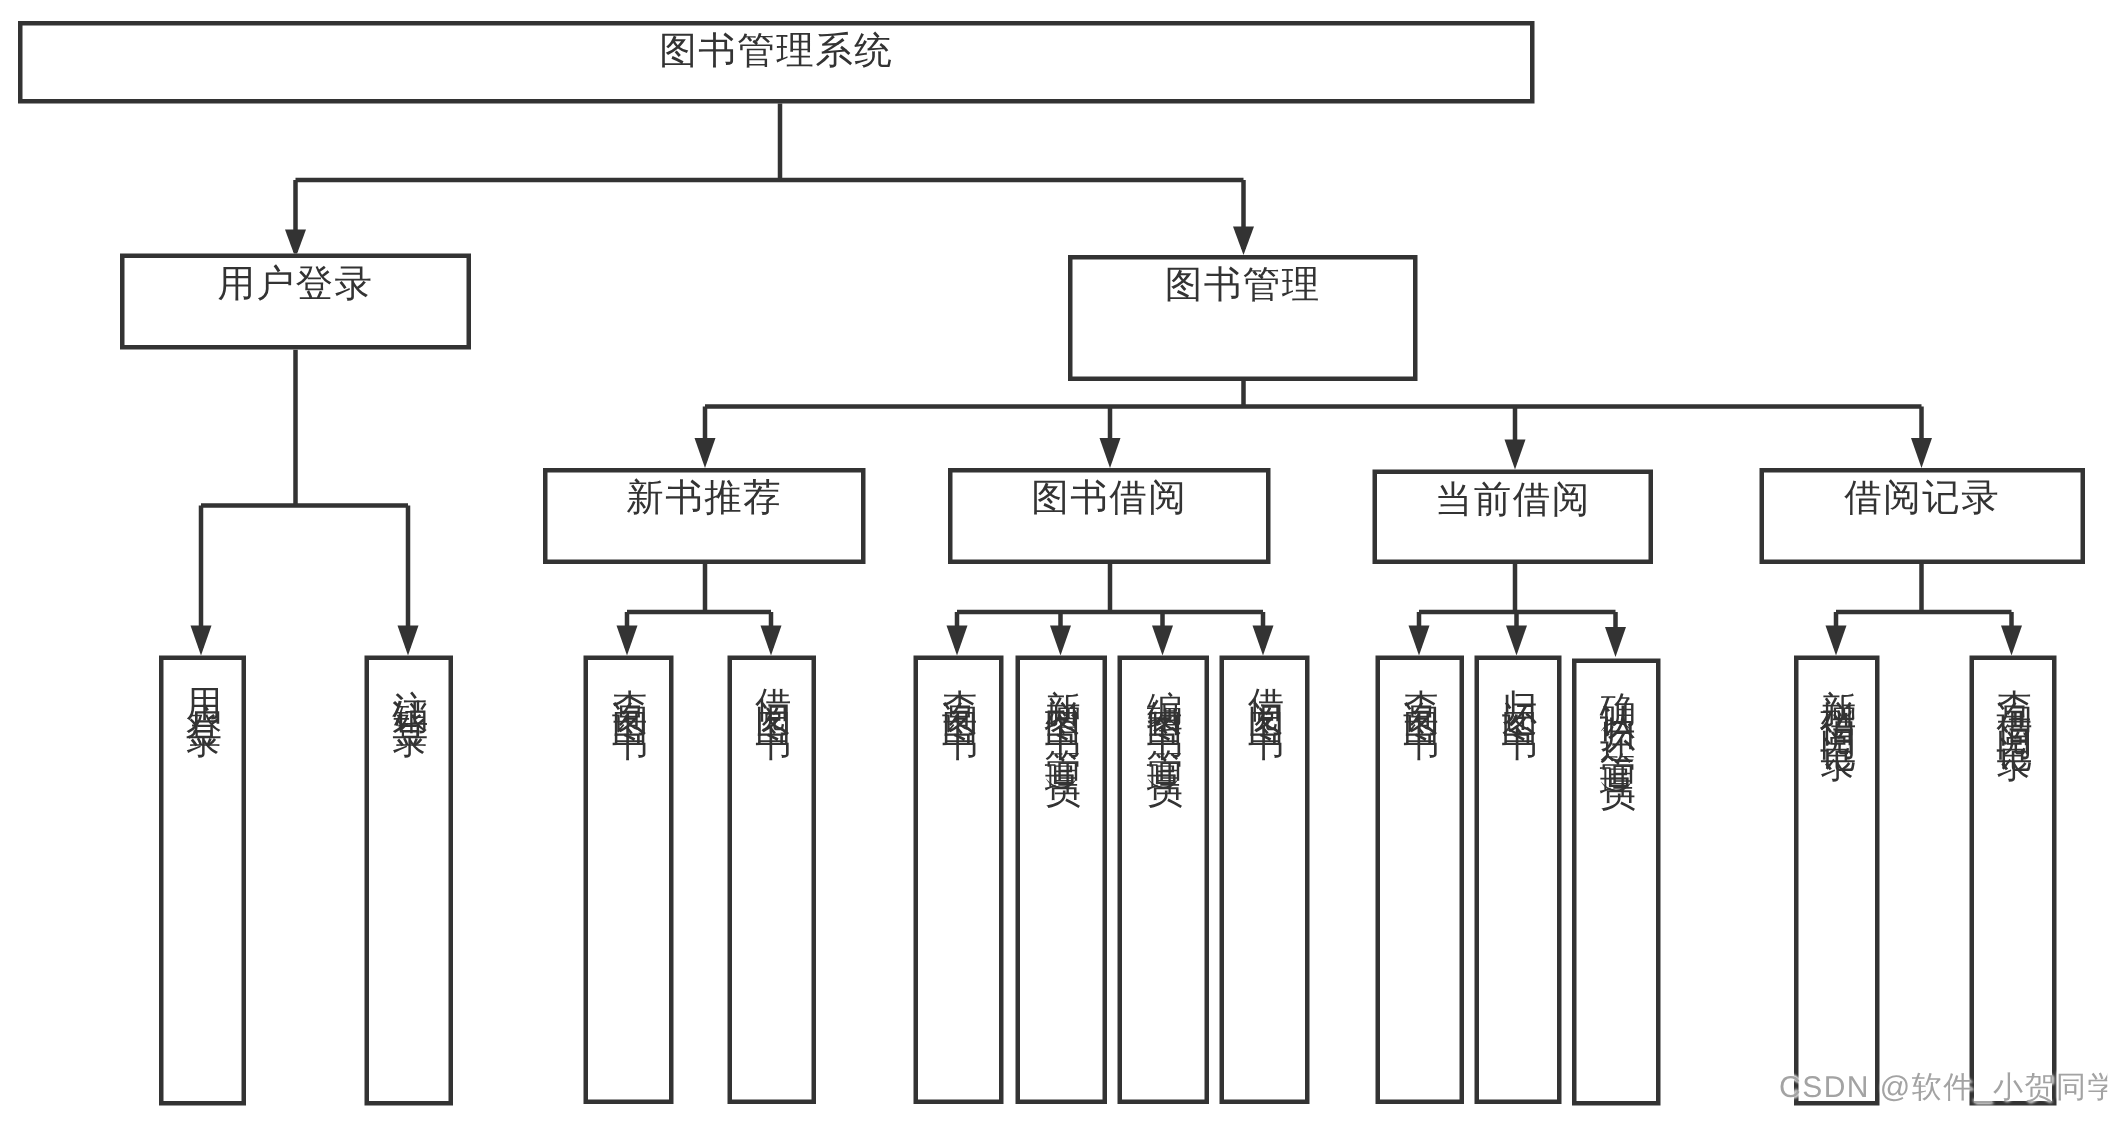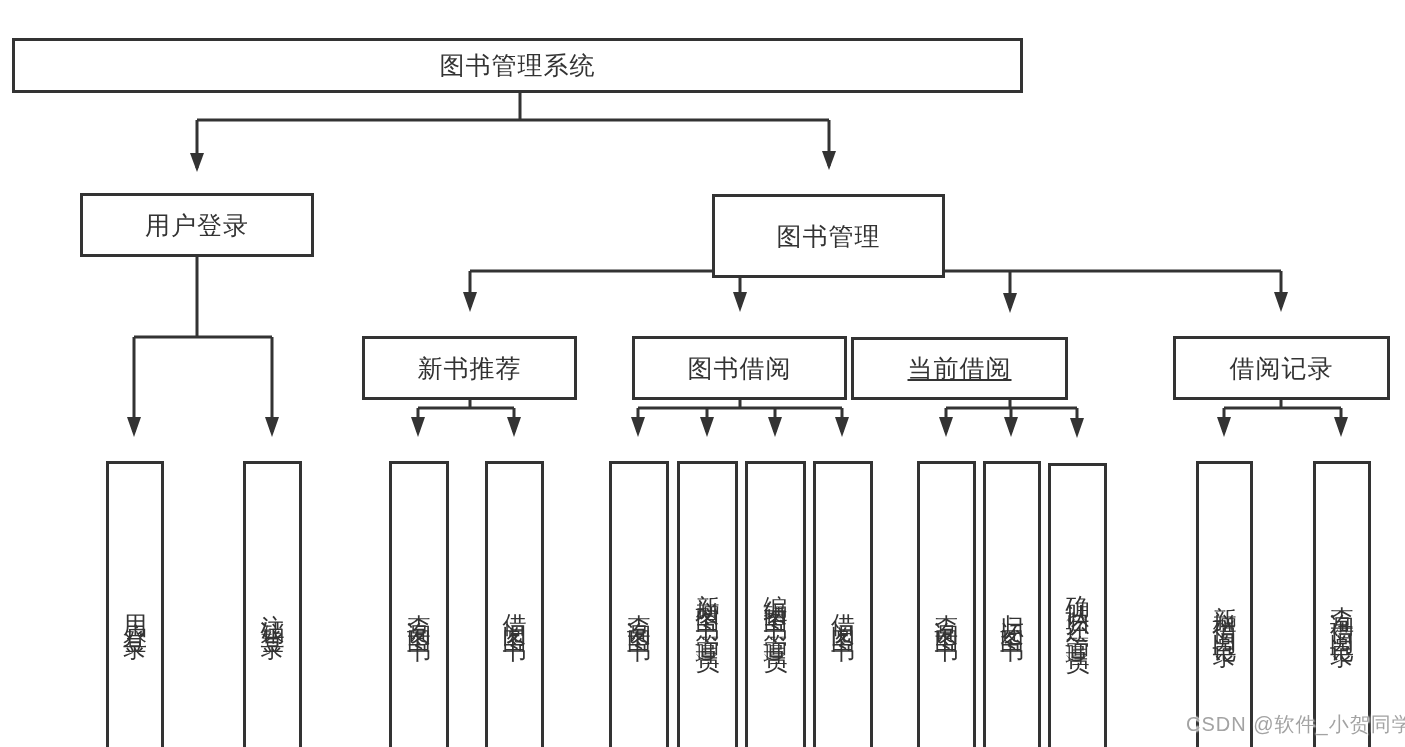--- a/index.html
+++ b/index.html
@@ -24,24 +24,22 @@
   svg.connectors polygon {
     fill: #333333;
     stroke: none;
   }
   .node {
     position: absolute;
     box-sizing: border-box;
     background: #ffffff;
     border: 3px solid #333333;
     display: flex;
-    align-items: center;
     justify-content: center;
     color: #333333;
-    margin-top: 24px;
   }
   .node--h .lbl {
     font-size: 25px;
     letter-spacing: 1px;
     white-space: nowrap;
   }
   .node--v .lbl {
     writing-mode: vertical-rl;
     text-orientation: mixed;
     font-size: 24px;
@@ -119,21 +117,21 @@
   <div class="node node--h" style="left:712px; top:170px; width:233px; height:84px;">
     <span class="lbl">图书管理</span>
   </div>
 
   <div class="node node--h" style="left:362px; top:312px; width:215px; height:64px;">
     <span class="lbl">新书推荐</span>
   </div>
   <div class="node node--h" style="left:632px; top:312px; width:215px; height:64px;">
     <span class="lbl">图书借阅</span>
   </div>
-  <div class="node node--h" style="left:851px; top:313px; width:217px; height:63px;text-decoration:underline;">
+  <div class="node node--h" style="left:915px; top:313px; width:187px; height:63px;">
     <span class="lbl">当前借阅</span>
   </div>
   <div class="node node--h" style="left:1173px; top:312px; width:217px; height:64px;">
     <span class="lbl">借阅记录</span>
   </div>
 
   <div class="node node--v" style="left:106px; top:437px; width:58px; height:300px;">
     <span class="lbl">用户登录</span>
   </div>
   <div class="node node--v" style="left:243px; top:437px; width:59px; height:300px;">

